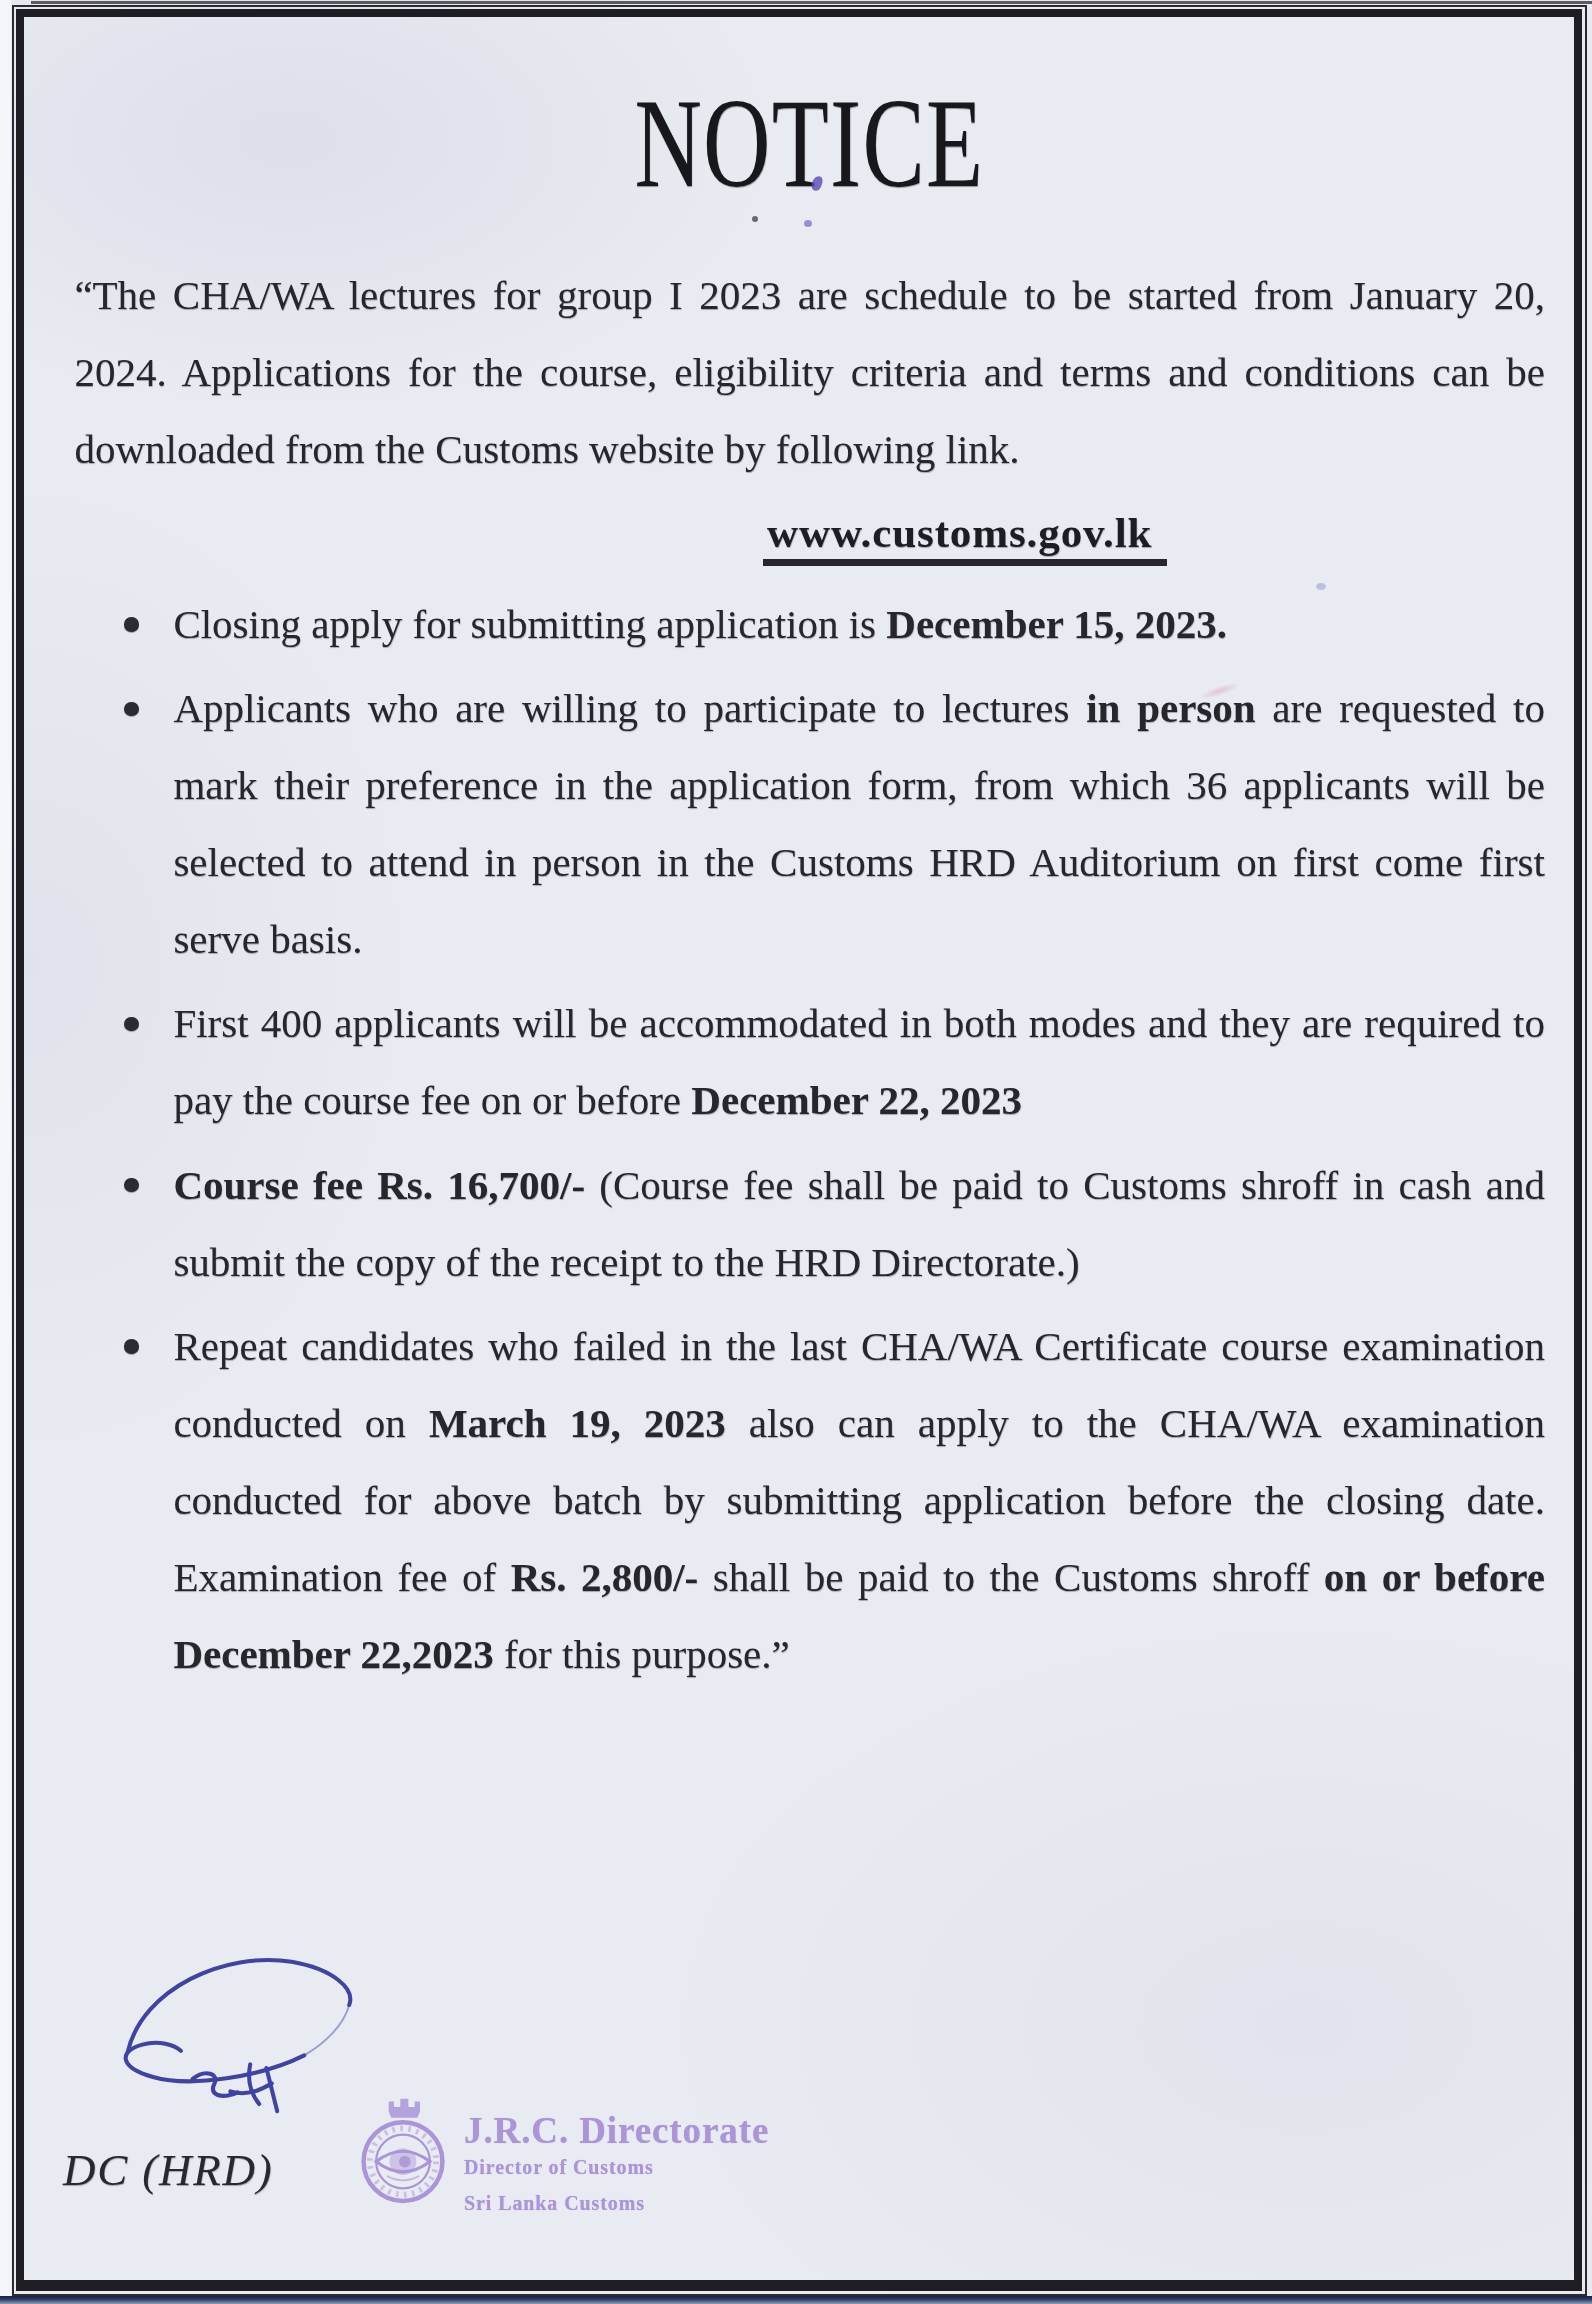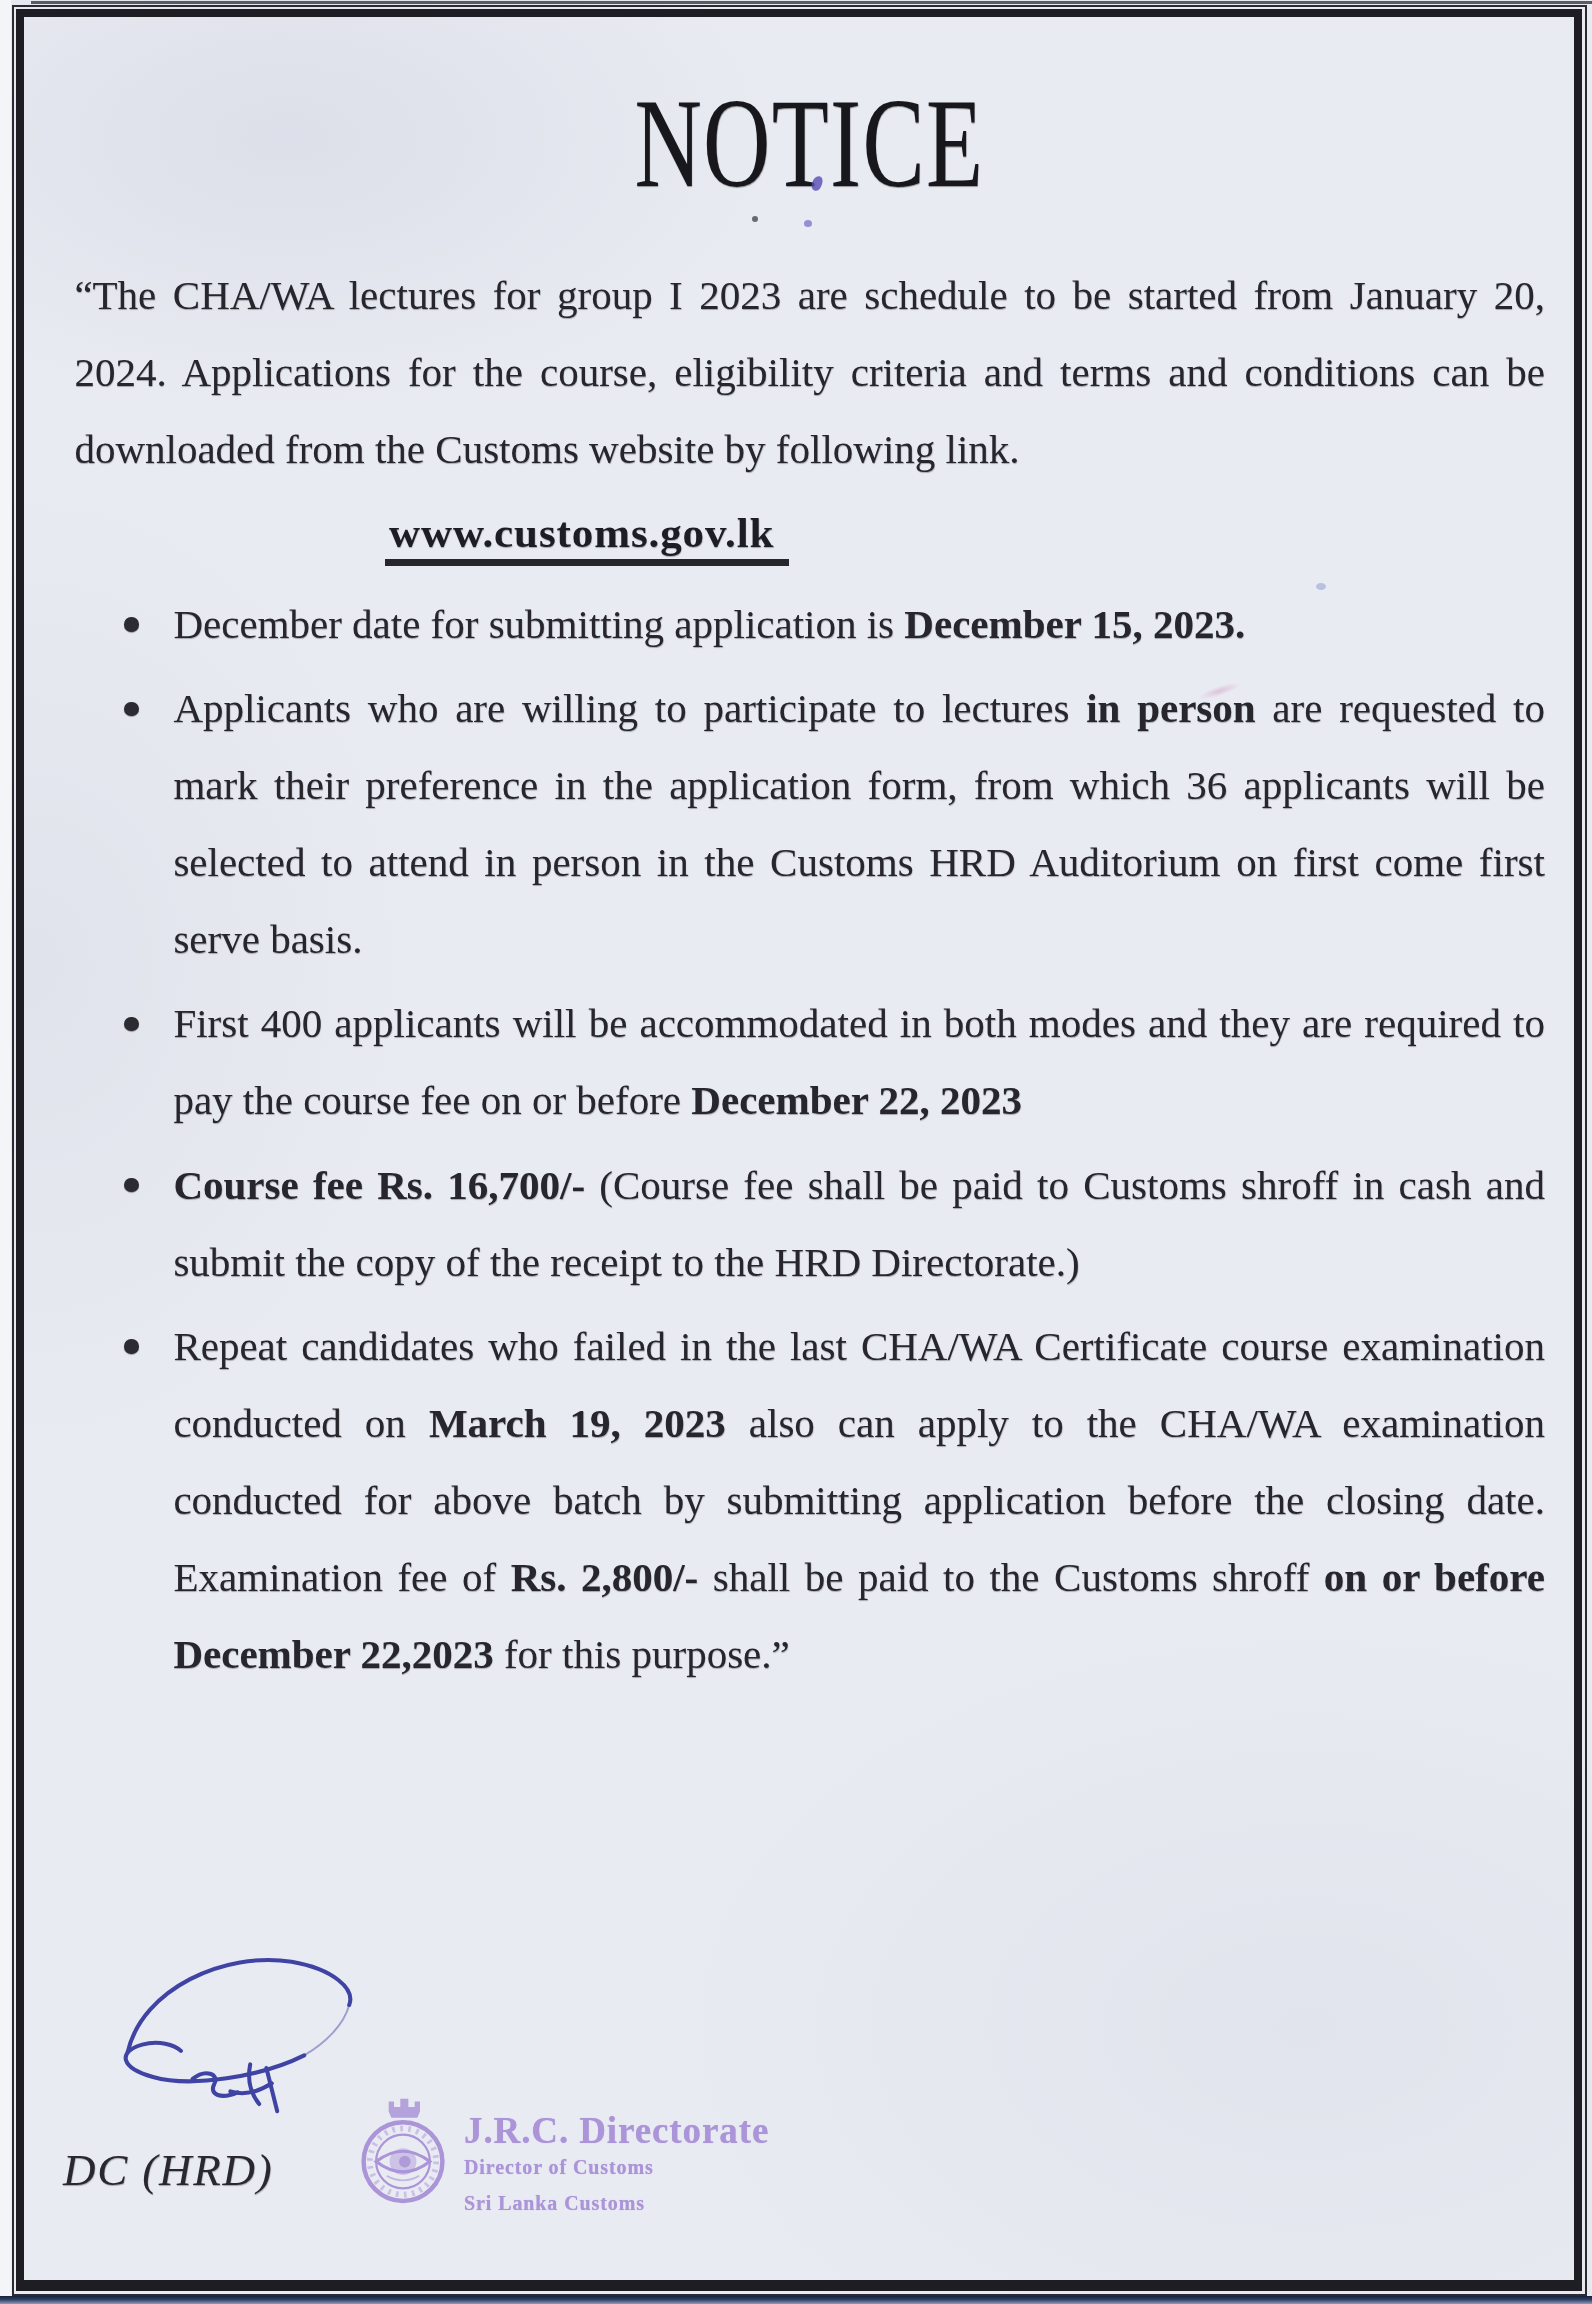--- a/index.html
+++ b/index.html
@@ -46,21 +46,21 @@
     text-align:justify;
     text-shadow:0.4px 0.6px 0.9px rgba(38,38,48,.35);
   }
   h1.page-title{
     margin:0 0 54px 0;font-size:126px;line-height:119px;font-weight:400;
     text-align:center;color:#17171c;letter-spacing:1.8px;
     text-shadow:0.5px 0.9px 1.1px rgba(20,20,28,.4);
   }
   h1.page-title .squeeze{display:inline-block;transform:scaleX(.74);transform-origin:center;}
   p.intro{margin:0;}
-  .link-row{margin:5.4px 0 14.4px 311px;line-height:77px;text-align:left;}
+  .link-row{margin:5.4px 0 14.4px 311px;line-height:77px;text-align:center;}
   .site-link{
     font-weight:bold;font-size:43px;letter-spacing:0.9px;color:#1d1d24;
     border-bottom:7.2px solid #26262c;padding:0 14.4px 3.6px 3.6px;
   }
   ul.bullets{list-style:none;margin:0;padding:0 0 0 99px;}
   ul.bullets li{position:relative;margin:0 0 7.2px 0;}
   ul.bullets li::before{
     content:"";position:absolute;left:-49px;top:31.5px;width:14.4px;height:14.4px;
     border-radius:50%;background:#2b2b31;box-shadow:0 0.9px 0.9px rgba(40,40,50,.4);
   }
@@ -105,21 +105,21 @@
 
         <h1 class="page-title"><span class="squeeze">NOTICE</span></h1>
 
         <p class="intro"><span>“The CHA/WA lectures for group I 2023 are schedule to be started from January 20, 2024. Applications for the course, eligibility criteria and terms and conditions can be downloaded from the Customs website by following link.</span></p>
 
         <div class="link-row">
           <span class="site-link">www.customs.gov.lk</span>
         </div>
 
         <ul class="bullets">
-          <li><span>December date for submitting application is </span><b>December 15, 2023.</b></li>
+          <li><span>Closing apply for submitting application is </span><b>December 15, 2023.</b></li>
           <li><span>Applicants who are willing to participate to lectures </span><b>in person</b><span> are requested to mark their preference in the application form, from which 36 applicants will be selected to attend in person in the Customs HRD Auditorium on first come first serve basis.</span></li>
           <li><span>First 400 applicants will be accommodated in both modes and they are required to pay the course fee on or before </span><b>December 22, 2023</b></li>
           <li><b>Course fee Rs. 16,700/- </b><span>(Course fee shall be paid to Customs shroff in cash and submit the copy of the receipt to the HRD Directorate.)</span></li>
           <li><span>Repeat candidates who failed in the last CHA/WA Certificate course examination conducted on </span><b>March 19, 2023</b><span> also can apply to the CHA/WA examination conducted for above batch by submitting application before the closing date.  Examination fee of </span><b>Rs. 2,800/-</b><span> shall be paid to the Customs shroff </span><b>on or before December 22,2023</b><span> for this purpose.”</span></li>
         </ul>
 
       </div>
     </div>
   </div>
 

